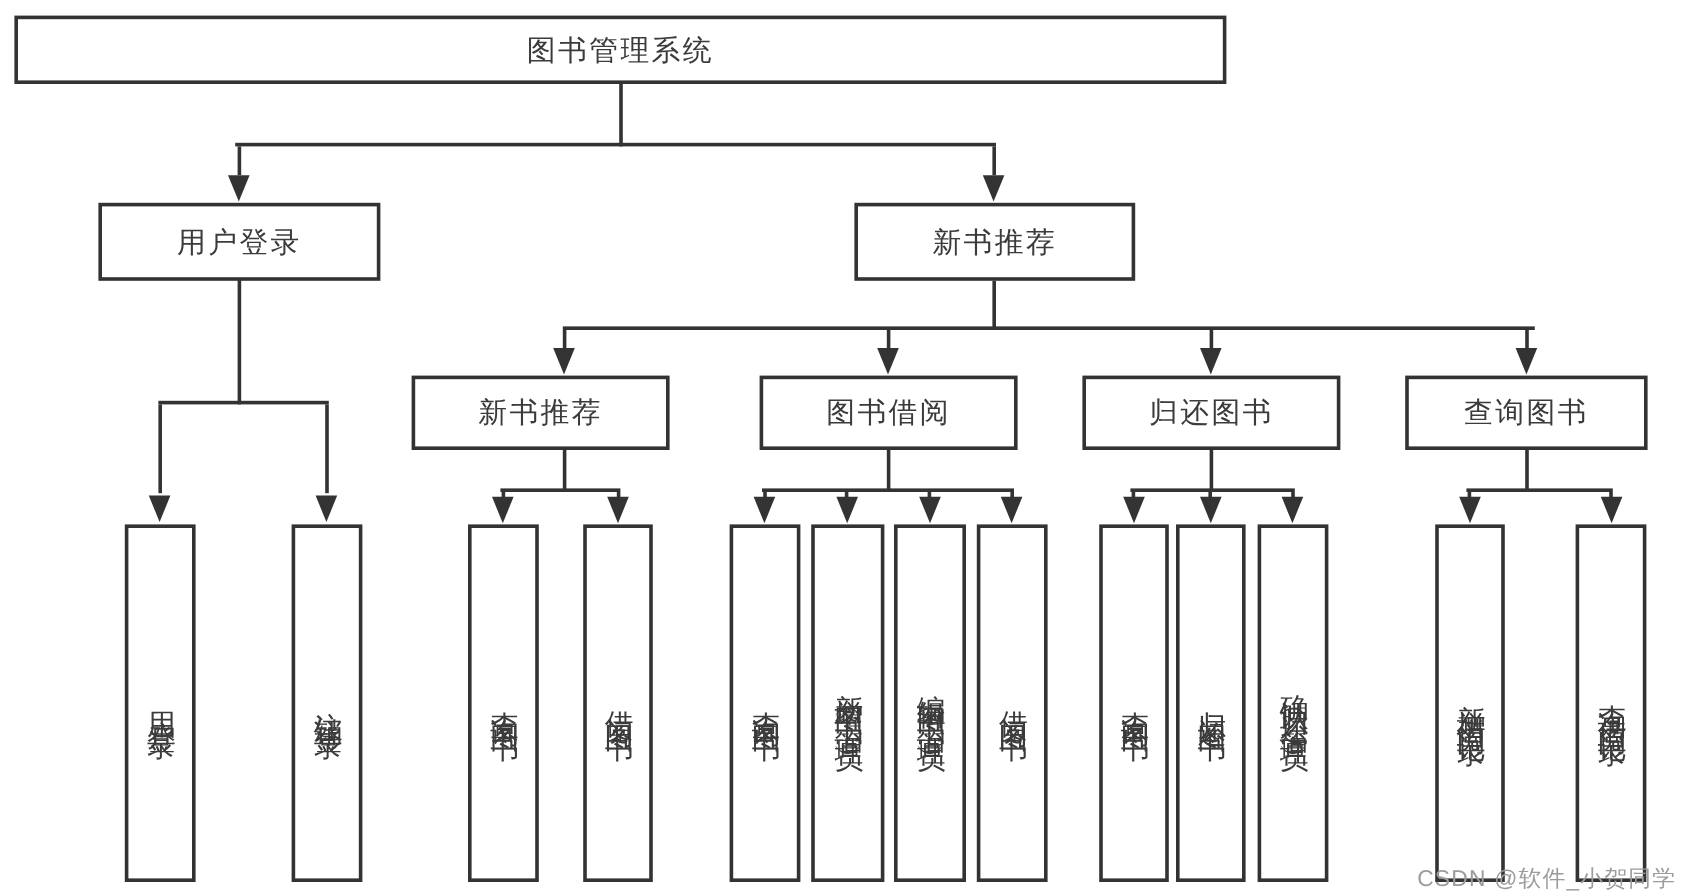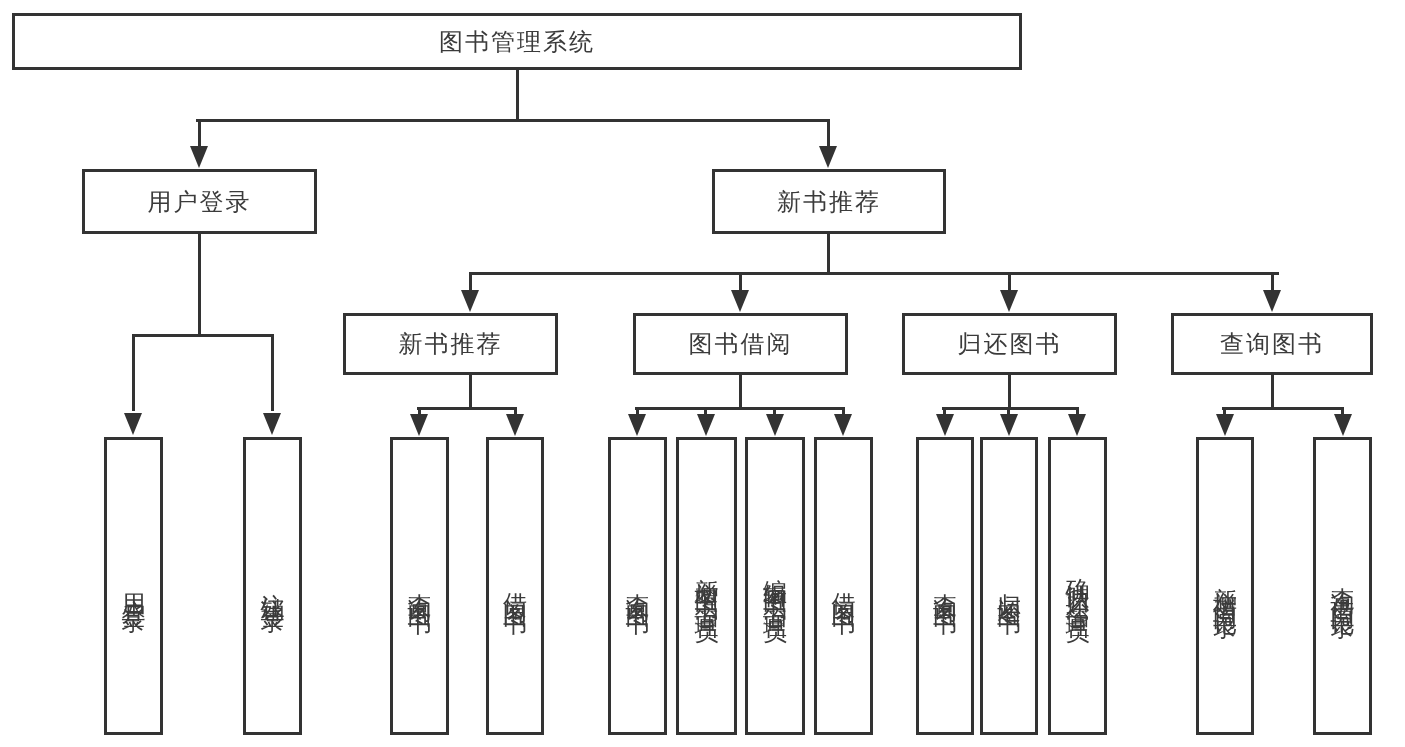--- a/index.html
+++ b/index.html
@@ -174,14 +174,15 @@
   <div class="ar" style="left:1000px;top:414px;"></div>
   <div class="ar" style="left:1068px;top:414px;"></div>
 
   <div class="vl" style="left:1271px;top:375px;height:35px;"></div>
   <div class="hl" style="left:1222px;top:407px;width:122px;"></div>
   <div class="vl" style="left:1223px;top:410px;height:7px;"></div>
   <div class="vl" style="left:1341px;top:410px;height:7px;"></div>
   <div class="ar" style="left:1216px;top:414px;"></div>
   <div class="ar" style="left:1334px;top:414px;"></div>
 
+  <div class="wm">CSDN @软件_小贺同学</div>
 
 </div>
 
 </body></html>

